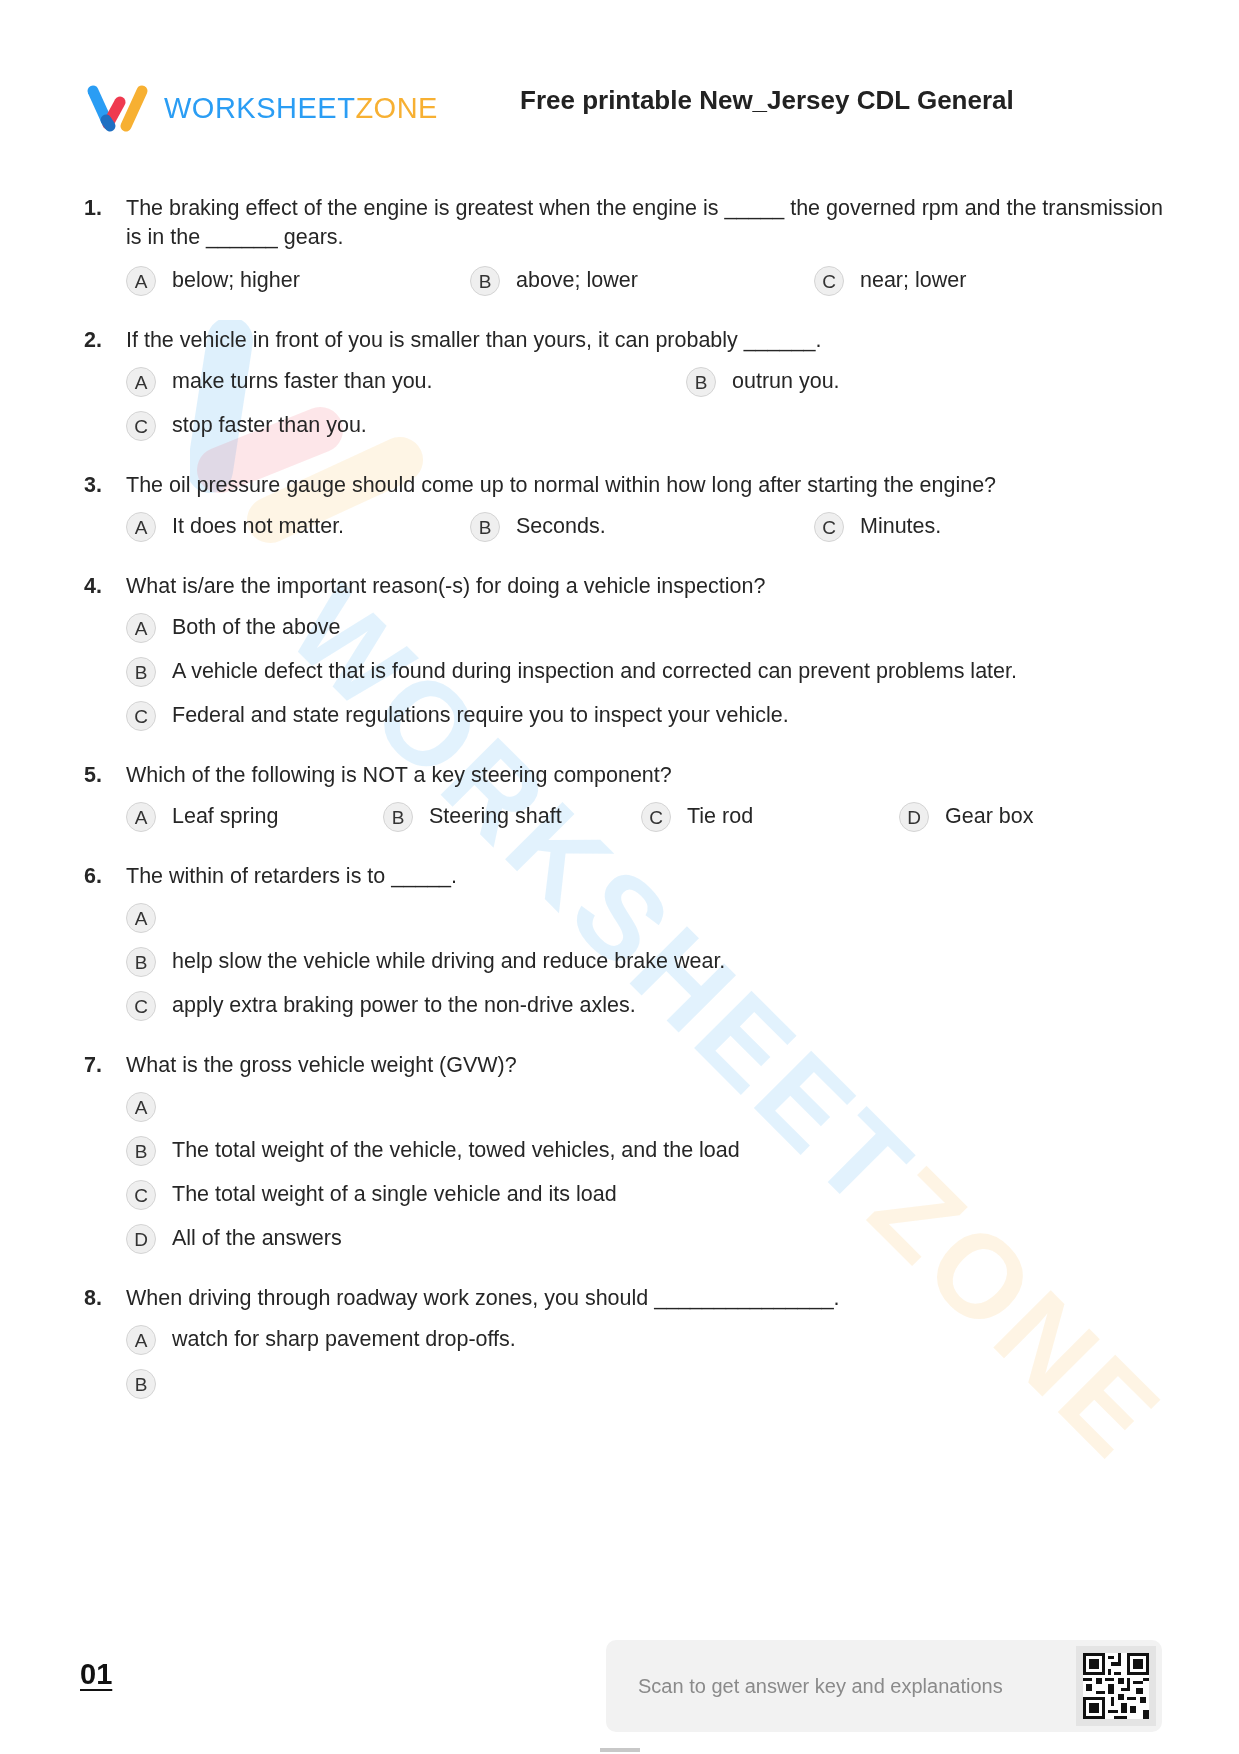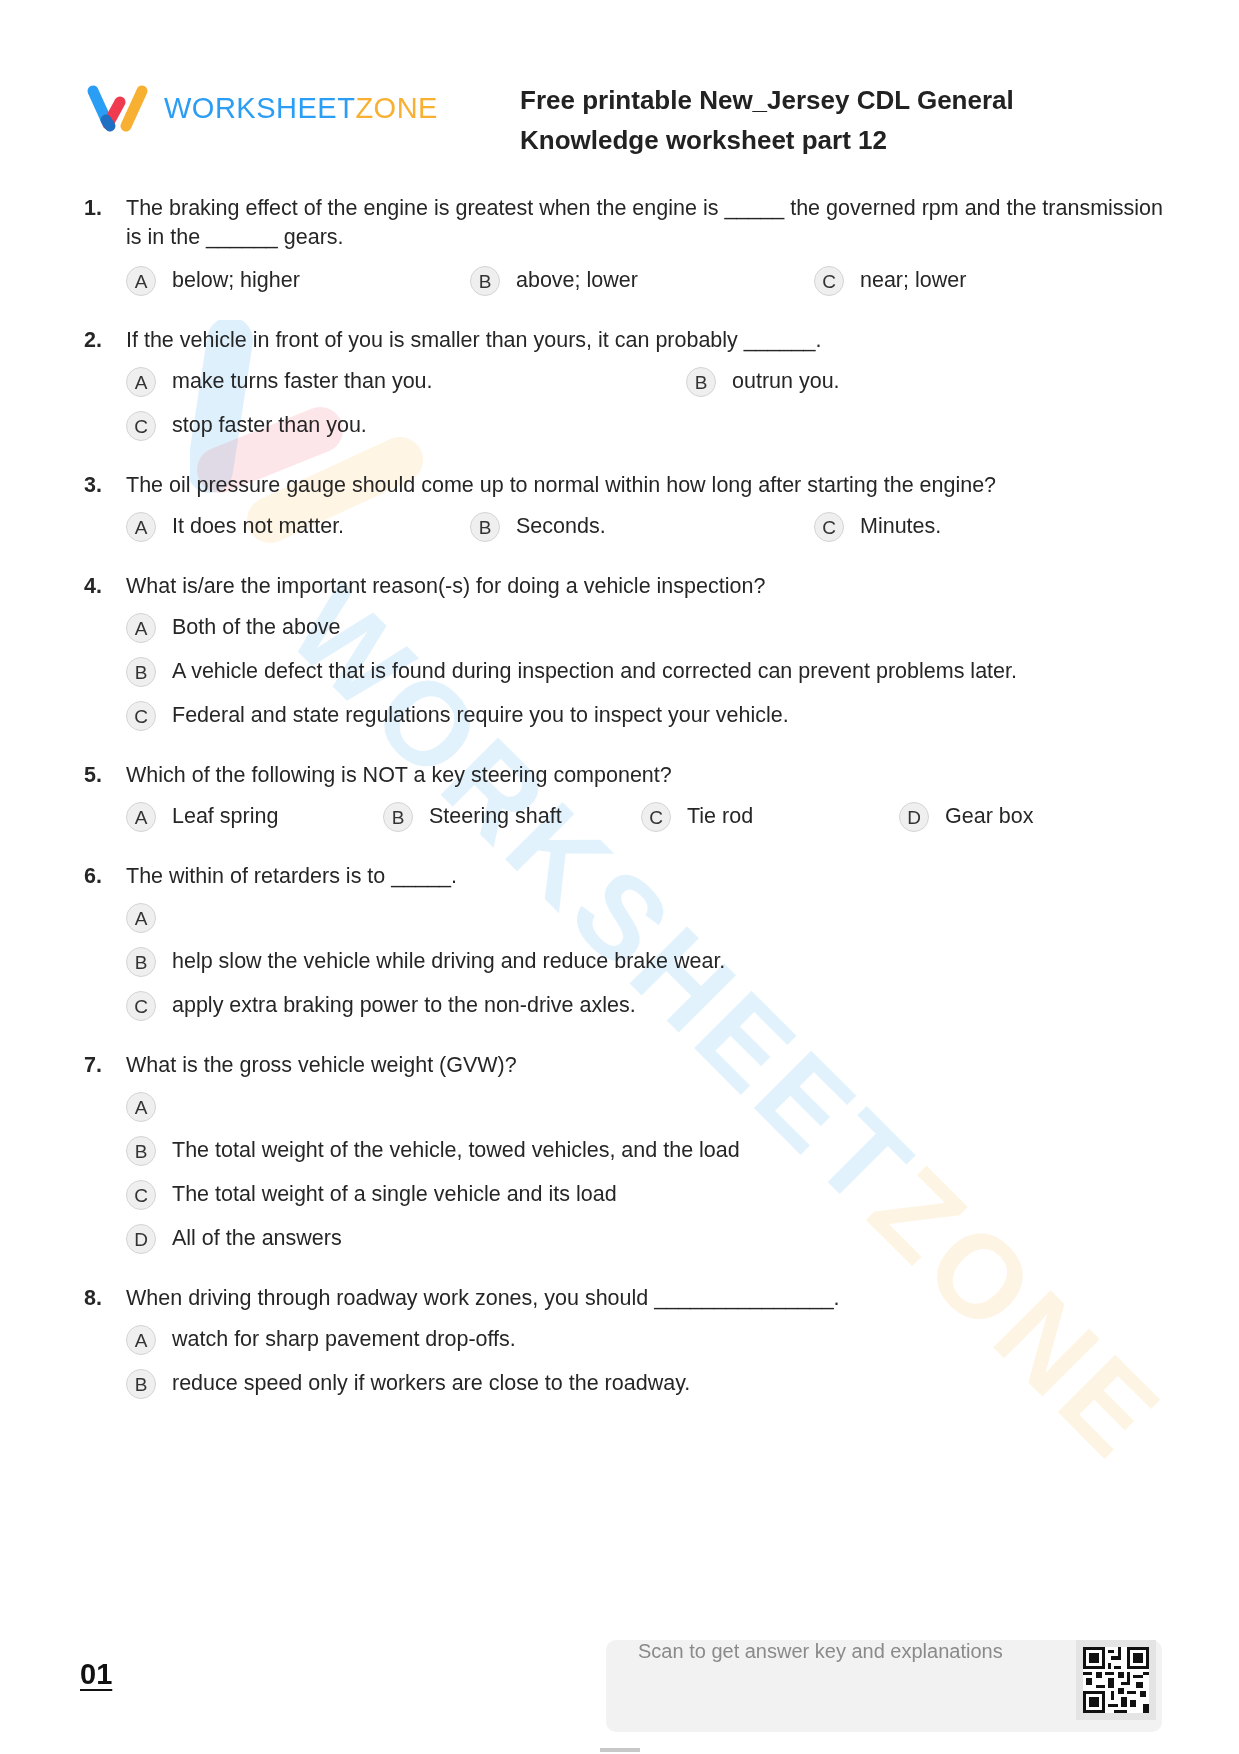--- a/index.html
+++ b/index.html
@@ -32,21 +32,21 @@
   .badge { flex: none; width: 30px; height: 30px; border-radius: 50%; background: #efefef; border: 1px solid #d4d4d4;
            display: flex; align-items: center; justify-content: center; font-size: 19px; color: #333; margin-right: 16px; box-sizing: border-box; }
   .cols3 { grid-template-columns: 344px 344px 344px; }
   .cols2 { grid-template-columns: 560px 400px; }
   .cols4 { grid-template-columns: 257px 258px 258px 258px; }
   .cols1 { grid-template-columns: 1fr; }
 
   .footer-page { position: absolute; left: 80px; top: 1658px; font-size: 29px; font-weight: bold; color: #111;
                  text-decoration: underline; text-underline-offset: 5px; }
   .scan-box { position: absolute; left: 606px; top: 1640px; width: 556px; height: 92px; background: #f2f2f2;
-              border-radius: 10px; display: flex; align-items: flex-start; }
+              border-radius: 10px; display: flex; align-items: center; }
   .scan-text { margin-left: 32px; font-size: 20px; color: #8a8a8a; flex: 1; }
   .qr { width: 80px; height: 80px; background: #e4e4e4; margin-right: 6px; display: flex; align-items: center; justify-content: center; }
   .bottom-bar { position: absolute; left: 600px; top: 1748px; width: 40px; height: 4px; background: #c8c8c8; }
 </style>
 </head>
 <body>
 
 <svg class="watermark wm-logo" viewBox="0 0 260 260">
   <line x1="40" y1="20" x2="20" y2="150" stroke="#1e9bf0" stroke-width="46" stroke-linecap="round" opacity="0.14"></line>
   <line x1="30" y1="150" x2="130" y2="110" stroke="#ef3a4f" stroke-width="46" stroke-linecap="round" opacity="0.12"></line>
@@ -63,21 +63,20 @@
       <line x1="24" y1="42" x2="36" y2="20" stroke="#ef3a4f" stroke-width="11" stroke-linecap="round"></line>
       <line x1="22" y1="38" x2="26" y2="44" stroke="#1f6fc2" stroke-width="11" stroke-linecap="round"></line>
       <line x1="42" y1="44" x2="58" y2="9" stroke="#f7b032" stroke-width="11" stroke-linecap="round"></line>
     </svg>
     <div class="logo-text">
       <span class="a">WORKSHEET</span><span class="b">ZONE</span>
     </div>
   </div>
   <div class="title">
     <div>Free printable New_Jersey CDL General</div>
-    <div>Knowledge worksheet part 12</div>
   </div>
 </div>
 
 <div class="questions">
 
   <div class="q">
     <div class="q-head">
       <span class="q-num">1.</span>
       <span class="q-text">The braking effect of the engine is greatest when the engine is _____ the governed rpm and the transmission is in the ______ gears.</span>
     </div>
@@ -234,21 +233,20 @@
       <span class="q-num">8.</span>
       <span class="q-text">When driving through roadway work zones, you should _______________.</span>
     </div>
     <div class="opts cols1">
       <div class="opt">
           <span class="badge">A</span>
           <span>watch for sharp pavement drop-offs.</span>
         </div>
       <div class="opt">
           <span class="badge">B</span>
-          <span>reduce speed only if workers are close to the roadway.</span>
         </div>
     </div>
   </div>
 
 </div>
 
 <div class="footer-page">01</div>
 <div class="scan-box">
   <span class="scan-text">Scan to get answer key and explanations</span>
   <div class="qr">

